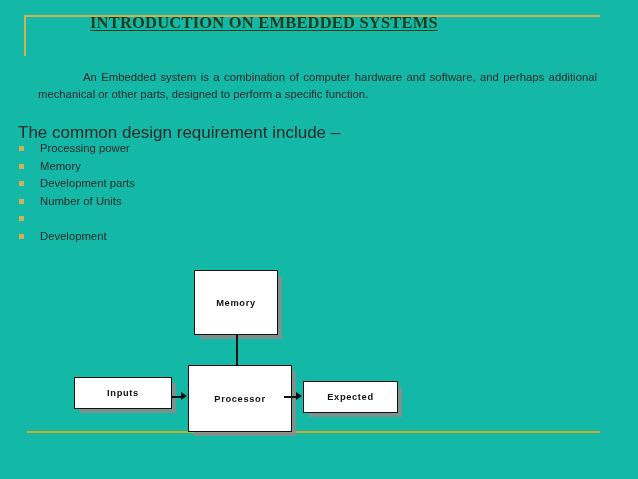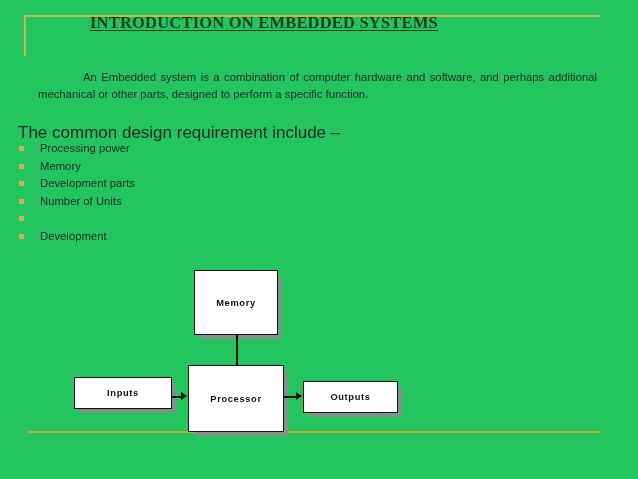--- a/index.html
+++ b/index.html
@@ -7,21 +7,21 @@
     padding: 0;
     background: #ffffff;
   }
   body {
     font-family: "Liberation Sans", sans-serif;
   }
   #slide {
     position: relative;
     width: 638px;
     height: 479px;
-    background: #22c55e;
+    background: #14b8a6;
     overflow: hidden;
   }
 
   
   .rule-top {
     position: absolute;
     left: 24px;
     top: 15px;
     width: 576px;
     height: 2px;
@@ -129,21 +129,21 @@
     justify-content: center;
   }
   .node-label {
     font-size: 9.3px;
     font-weight: bold;
     letter-spacing: 0.65px;
     color: #111111;
     white-space: nowrap;
   }
   #node-memory   { left: 194px; top: 270px; width: 84px;  height: 65px; }
-  #node-processor{ left: 188px; top: 365px; width: 96px;  height: 67px; }
+  #node-processor{ left: 188px; top: 365px; width: 104px;  height: 67px; }
   #node-inputs   { left: 74px;  top: 377px; width: 98px;  height: 32px; }
   #node-outputs  { left: 303px; top: 381px; width: 95px;  height: 32px; }
 
   
   .conn-vert {
     position: absolute;
     left: 236px;
     top: 335px;
     width: 1.6px;
     height: 30px;
@@ -221,21 +221,21 @@
 
     <div class="node" id="node-processor">
       <span class="node-label">Processor</span>
     </div>
 
     <div class="node" id="node-inputs">
       <span class="node-label">Inputs</span>
     </div>
 
     <div class="node" id="node-outputs">
-      <span class="node-label">Outputs</span>
+      <span class="node-label">Expected</span>
     </div>
 
     <div class="arrow-shaft" id="shaft-in"></div>
     <div class="arrow-head" id="head-in"></div>
 
     <div class="arrow-shaft" id="shaft-out"></div>
     <div class="arrow-head" id="head-out"></div>
 
   </div>
 

